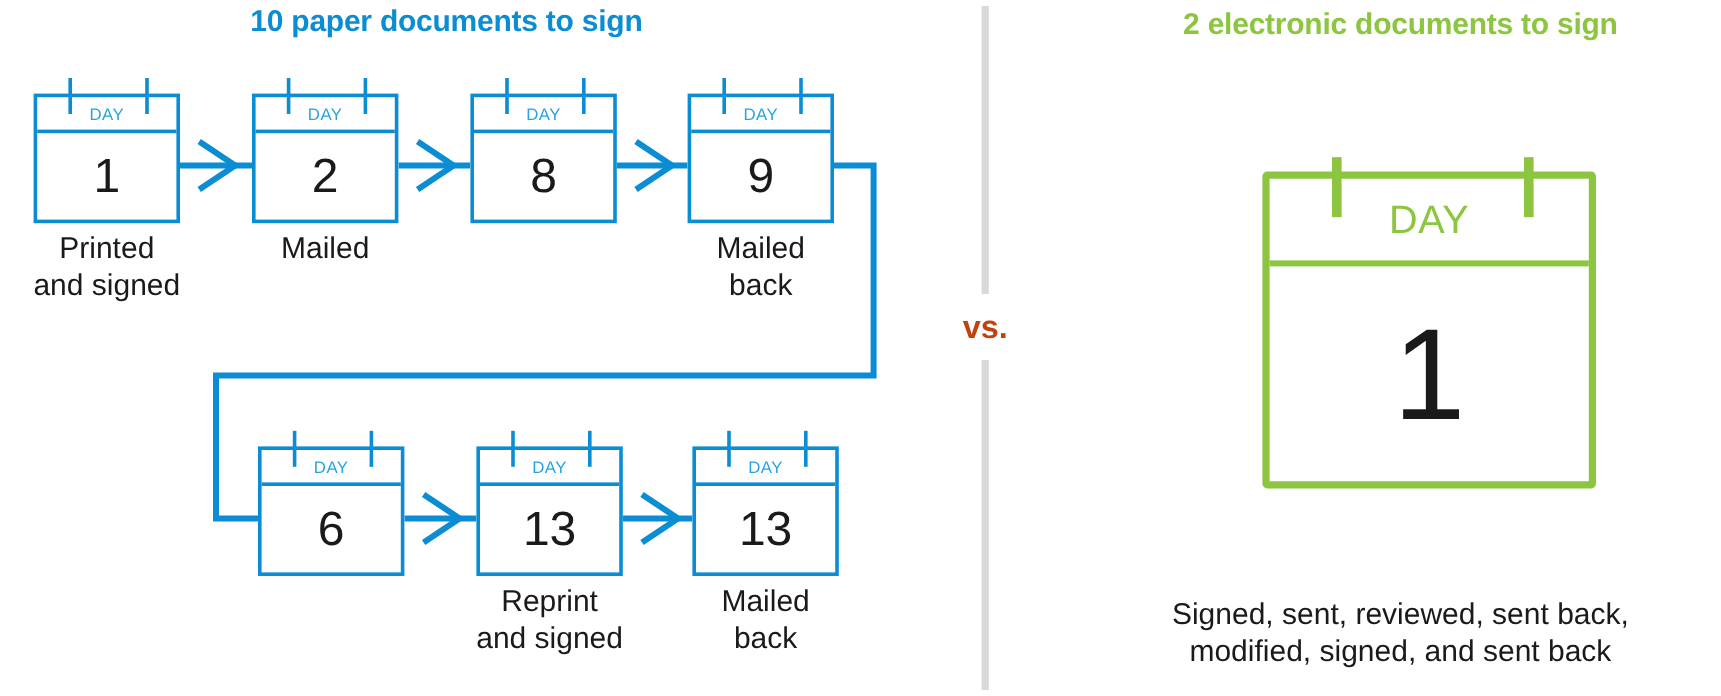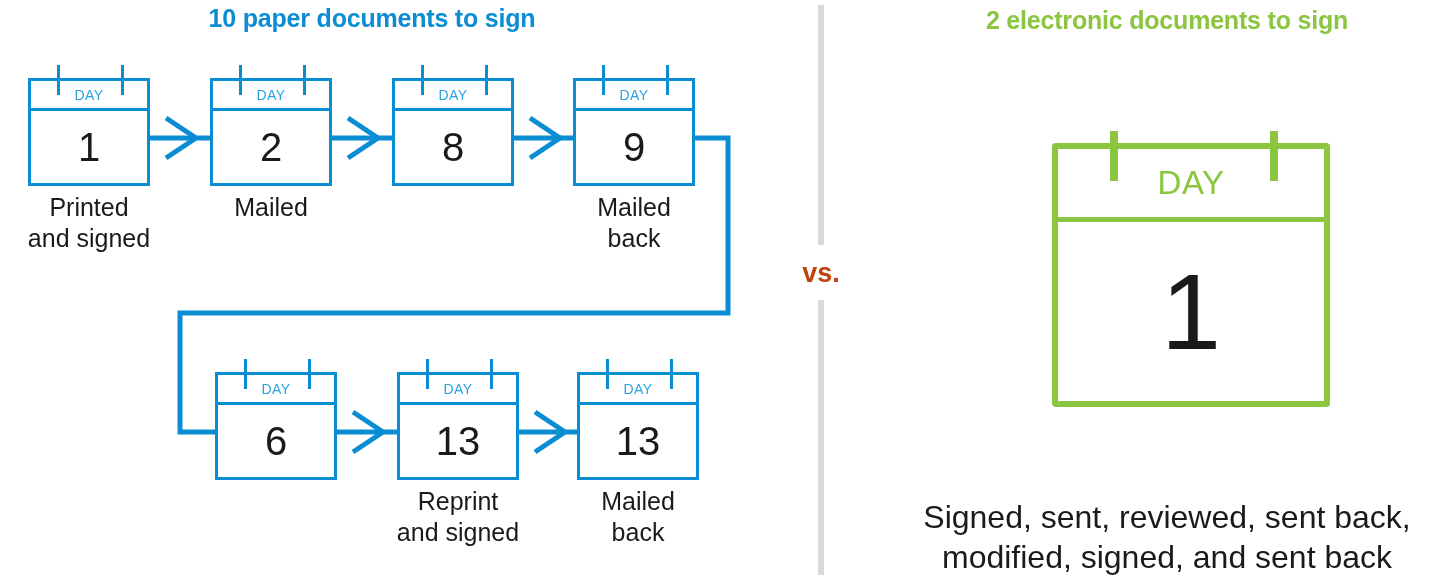--- a/index.html
+++ b/index.html
@@ -168,21 +168,21 @@
     white-space: pre-line;
   }
 
   
   #electronic-caption {
     position: absolute;
     left: 900px;
     top: 497px;
     width: 534px;
     text-align: center;
-    font-size: 32px;
+    font-size: 25px;
     line-height: 1.25;
     color: #1A1A1A;
     white-space: pre-line;
   }
 </style>
 </head>
 <body>
 
 <div id="stage">
 

